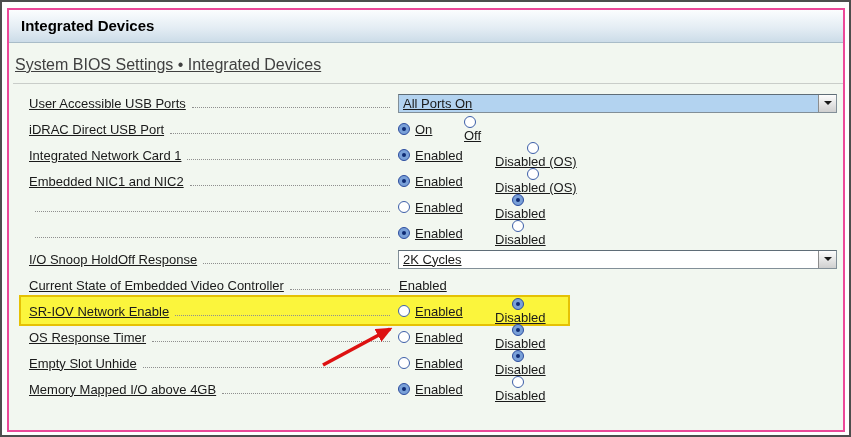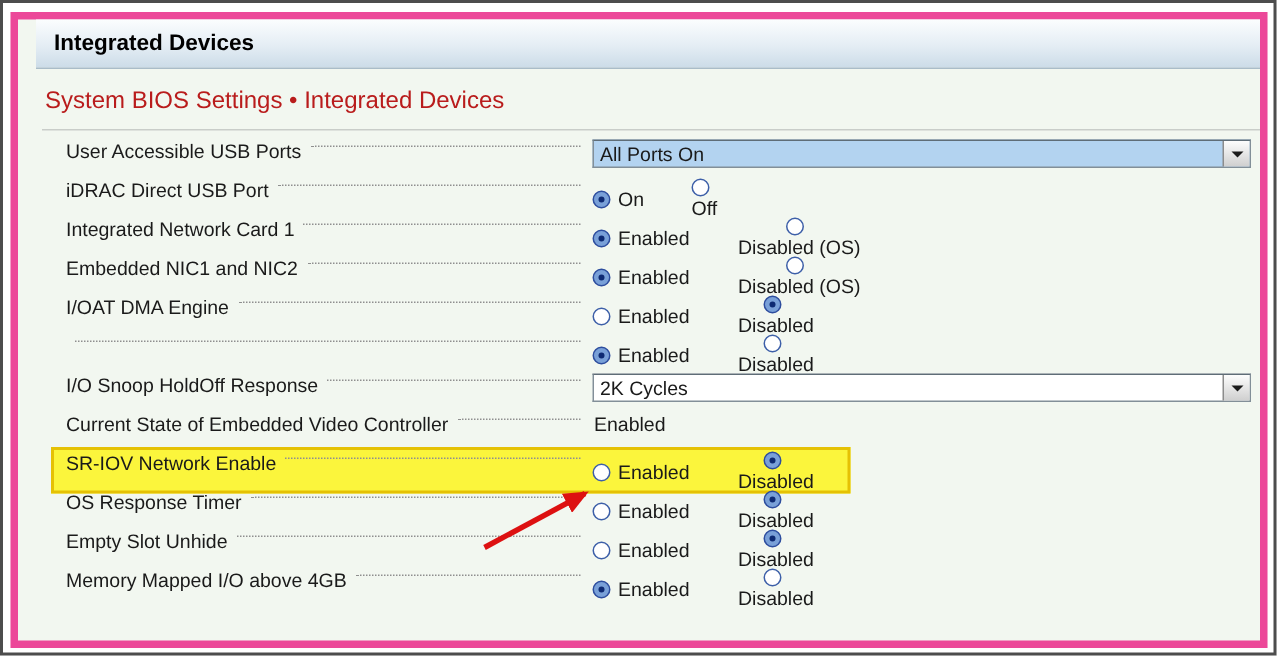--- a/index.html
+++ b/index.html
@@ -6,34 +6,34 @@
   body {
     width:851px; height:437px; position:relative; overflow:hidden;
     font-family:"Liberation Sans", sans-serif; background:#e8e8e8;
   }
   .frame {
     position:absolute; left:0; top:0; width:847px; height:433px;
     border:2px solid #4d4d4d; background:#ffffff;
   }
   .panel {
     position:absolute; left:5px; top:6px; right:4px; bottom:3px;
-    border:5px solid #ec4899; background:#f2f7f0;padding-left:12px;
+    border:2px solid #ec4899; background:#f2f7f0;
   }
   .titlebar {
     height:32px; line-height:32px; padding-left:12px;
     font-size:15px; font-weight:bold; color:#000;
     background:linear-gradient(to bottom, #fbfdfe 0%, #e4edf4 55%, #ccdce8 100%);
     border-bottom:1px solid #a9bcc8;
   }
-  .page-title { font-size:16px; color:#b91c1c; padding:13px 0 9px 6px; }
+  .page-title { font-size:16px; color:#404040; padding:13px 0 9px 6px;text-decoration:underline; }
   .divider { border-bottom:1px solid #c9cdc9; margin-left:4px; }
   .rows { padding:6px 6px 0 20px; }
   .row {
-    position:relative; height:26px; display:flex; align-items:flex-start;
-    font-size:13px; color:#1a1a1a;
+    position:relative; height:26px; display:flex; align-items:center;
+    font-size:13px; color:#1a1a1a;text-decoration:underline;
   }
   .label { white-space:nowrap; position:relative; z-index:1; }
   .leader {
     flex:1; height:0; border-bottom:1px dotted #8f8f8f;
     margin:0 8px 0 6px; transform:translateY(4px);
     position:relative; z-index:1;
   }
   .control {
     width:439px; flex:none; display:flex; align-items:center;
     position:relative; z-index:1;
@@ -137,21 +137,20 @@
               <span class="radio sel"></span>
               <span class="opt-label">Enabled</span>
             </span>
             <span class="opt">
               <span class="radio"></span>
               <span class="opt-label">Disabled (OS)</span>
             </span>
           </div>
         </div>
         <div class="row">
-          <span class="label">I/OAT DMA Engine</span>
           <span class="leader"></span>
           <div class="control">
             <span class="opt">
               <span class="radio"></span>
               <span class="opt-label">Enabled</span>
             </span>
             <span class="opt">
               <span class="radio sel"></span>
               <span class="opt-label">Disabled</span>
             </span>

